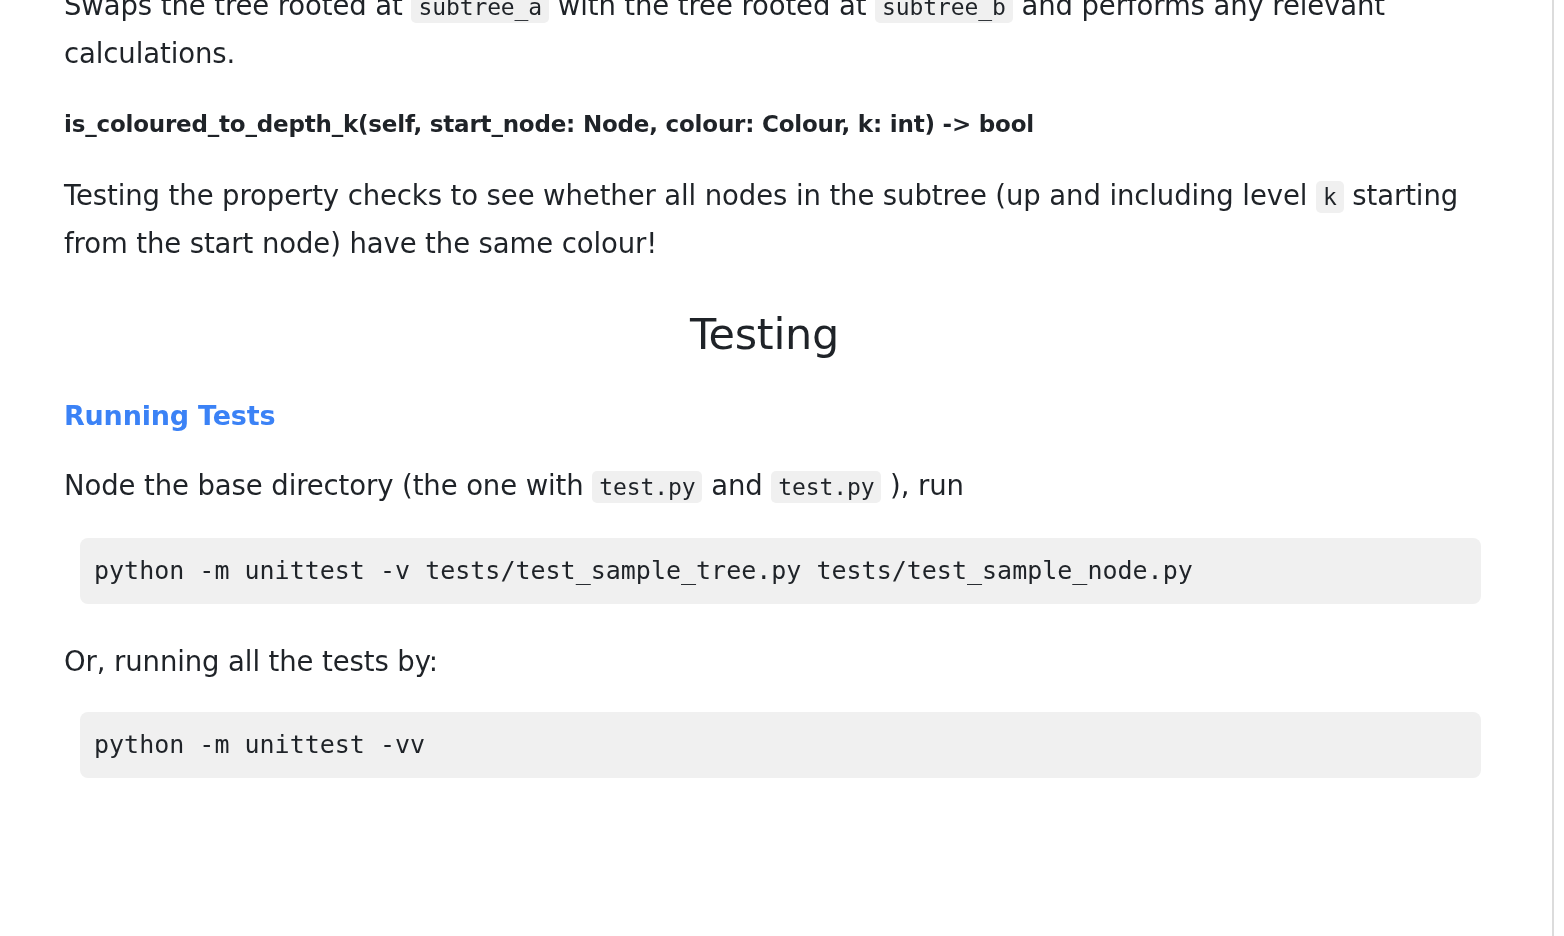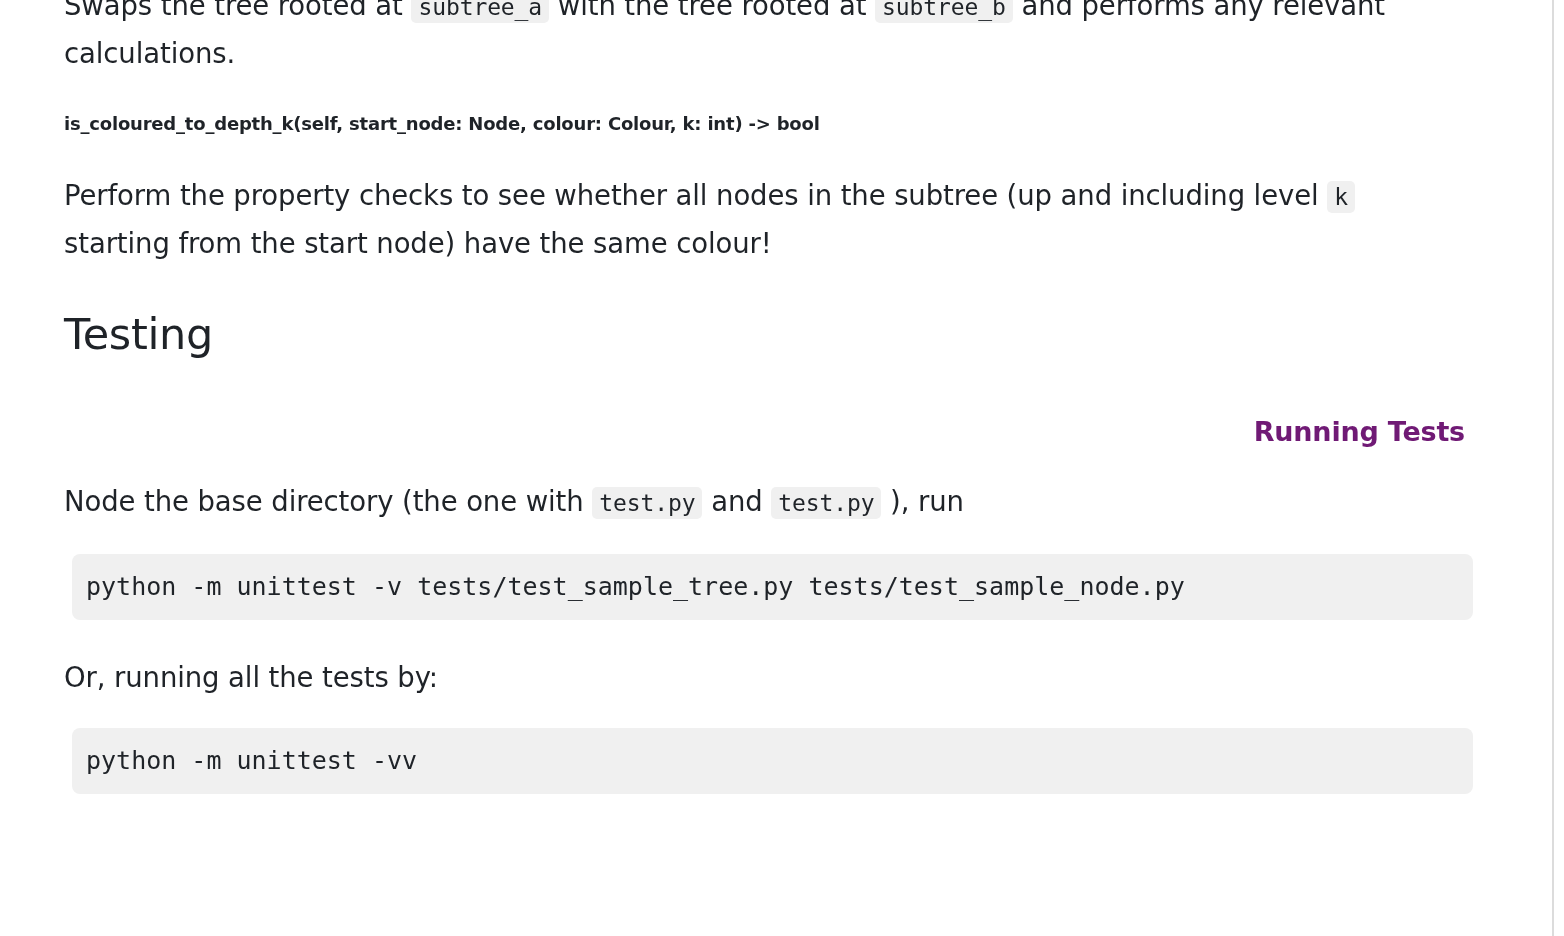--- a/index.html
+++ b/index.html
@@ -49,51 +49,51 @@
     background: #f0f0f0;
     border-radius: 5px;
     padding: 3px 7px;
     color: #1f2328;
     white-space: pre;
   }
 
   
   .sig {
     margin: 0 0 28px 0;
-    font-size: 18px;
+    font-size: 23px;
     line-height: 40px;
     font-weight: 700;
     color: #1f2328;
     letter-spacing: -0.2px;
   }
 
   
   h2.section {
-    margin: 42px 0 54px 0;
+    margin: 42px 0 38px 0;
     font-size: 43px;
     line-height: 52px;
     font-weight: 400;
     color: #1f2328;
     letter-spacing: -0.3px;
+    text-align: center;
   }
 
   
   .subhead {
     margin: 38px 0 28px 0;
     font-size: 27px;
     line-height: 36px;
     font-weight: 700;
-    color: #701a75;
+    color: #3b82f6;
     letter-spacing: -0.2px;
-    text-align: right;
   }
 
   
   pre.codeblock {
-    margin: 0 0 34px 8px;
+    margin: 0 0 34px 16px;
     background: #f0f0f0;
     border-radius: 8px;
     padding: 17px 16px 17px 14px;
     font-family: "DejaVu Sans Mono", "Liberation Mono", monospace;
     font-size: 25px;
     line-height: 32px;
     color: #1f2328;
     white-space: pre;
     overflow: hidden;
     width: 1401px;
@@ -123,21 +123,21 @@
 <div class="viewport">
   <div class="doc">
 
     <p>
       <span>Swaps the tree rooted at </span><code class="inline">subtree_a</code><span> with the tree rooted at </span><code class="inline">subtree_b</code><span> and performs any relevant calculations.</span>
     </p>
 
     <div class="sig">is_coloured_to_depth_k(self, start_node: Node, colour: Colour, k: int) -&gt; bool</div>
 
     <p>
-      <span>Perform the property checks to see whether all nodes in the subtree (up and including level </span><code class="inline">k</code><span> starting from the start node) have the same colour!</span>
+      <span>Testing the property checks to see whether all nodes in the subtree (up and including level </span><code class="inline">k</code><span> starting from the start node) have the same colour!</span>
     </p>
 
     <h2 class="section">Testing</h2>
 
 
     <div class="subhead">Running Tests</div>
 
     <p>
       <span>Node the base directory (the one with </span><code class="inline">test.py</code><span> and </span><code class="inline">test.py</code><span> ), run</span>
     </p>

